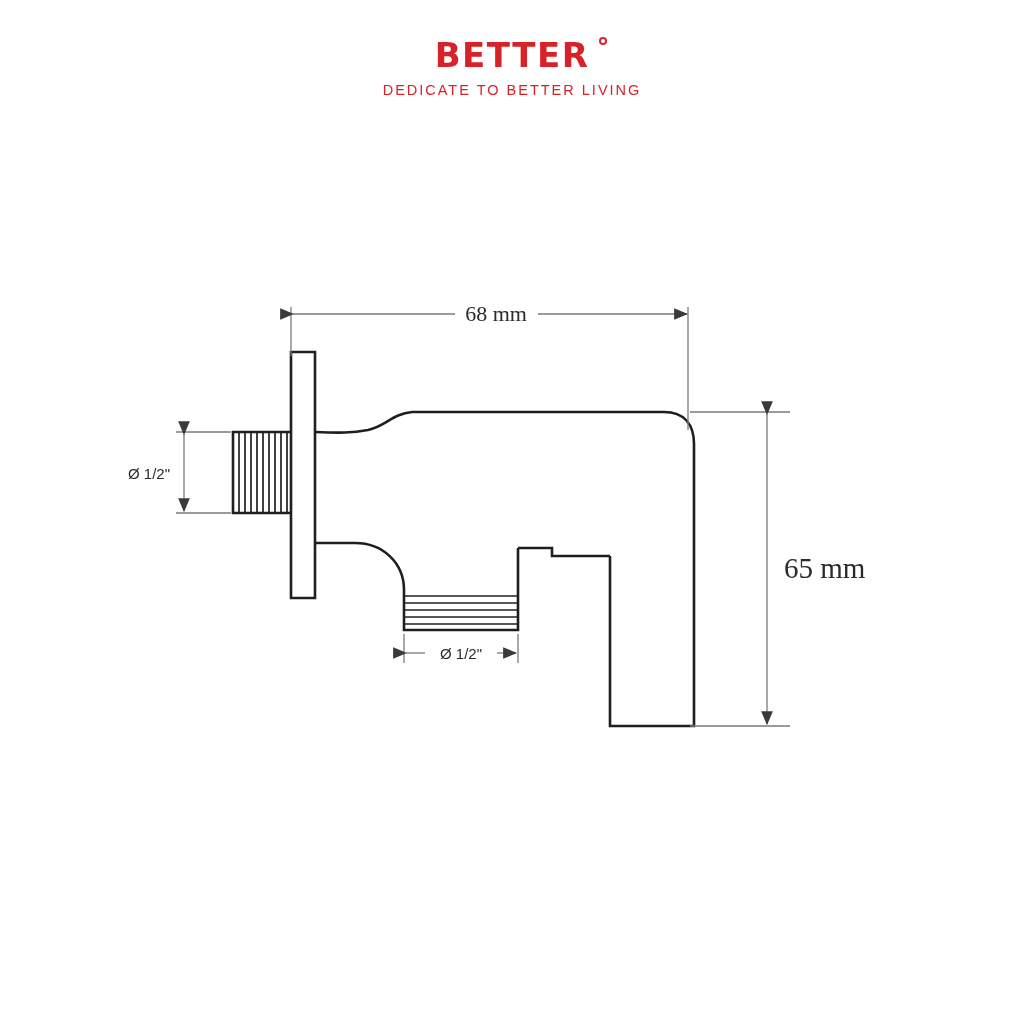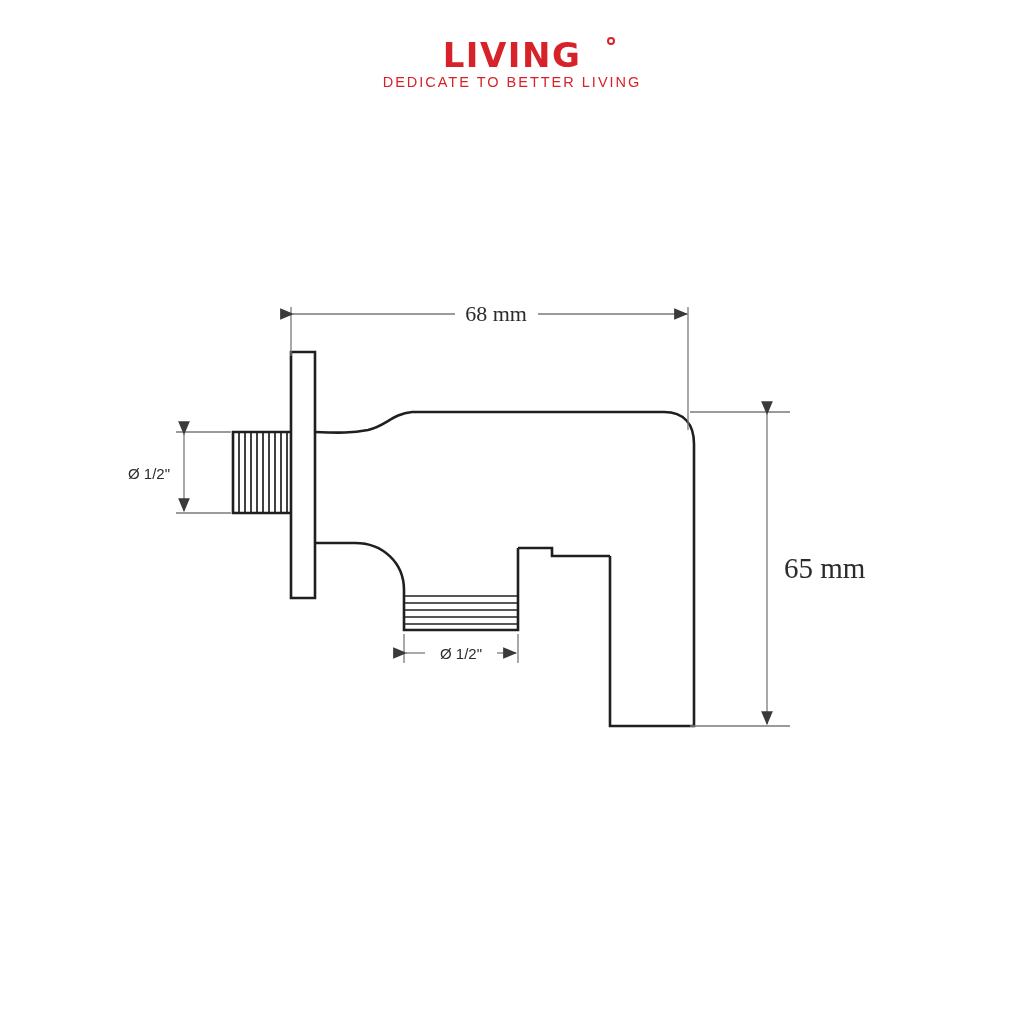--- a/index.html
+++ b/index.html
@@ -38,21 +38,21 @@
     position: absolute;
     left: 164px;
     top: -1px;
     width: 8px;
     height: 8px;
     border: 2px solid #d8222a;
     border-radius: 50%;
     box-sizing: border-box;
   }
   #brand-tagline {
-    margin-top: 0;
+    margin-top: 8px;
     font-family: "Liberation Sans", sans-serif;
     font-weight: 400;
     font-size: 14.5px;
     letter-spacing: 2.0px;
     color: #d8222a;
   }
 
   
   #drawing-canvas {
     position: absolute;
@@ -73,21 +73,21 @@
   .dim-text-sans {
     font-family: "Liberation Sans", sans-serif;
     fill: #2b2b2b;
   }
 </style>
 </head>
 <body>
 
 <div id="brand">
   <div id="brand-wordmark">
-    <span>LIVING</span>
+    <span>BETTER</span>
     <span id="brand-dot"></span>
   </div>
   <div id="brand-tagline">DEDICATE TO BETTER LIVING</div>
 </div>
 
 <div id="drawing-canvas">
 <svg width="1024" height="1024" viewBox="0 0 1024 1024" xmlns="http://www.w3.org/2000/svg">
 
   <defs>
     <marker id="arrow-left" viewBox="0 0 12 10" refX="1" refY="5" markerWidth="11" markerHeight="9" orient="auto-start-reverse">

